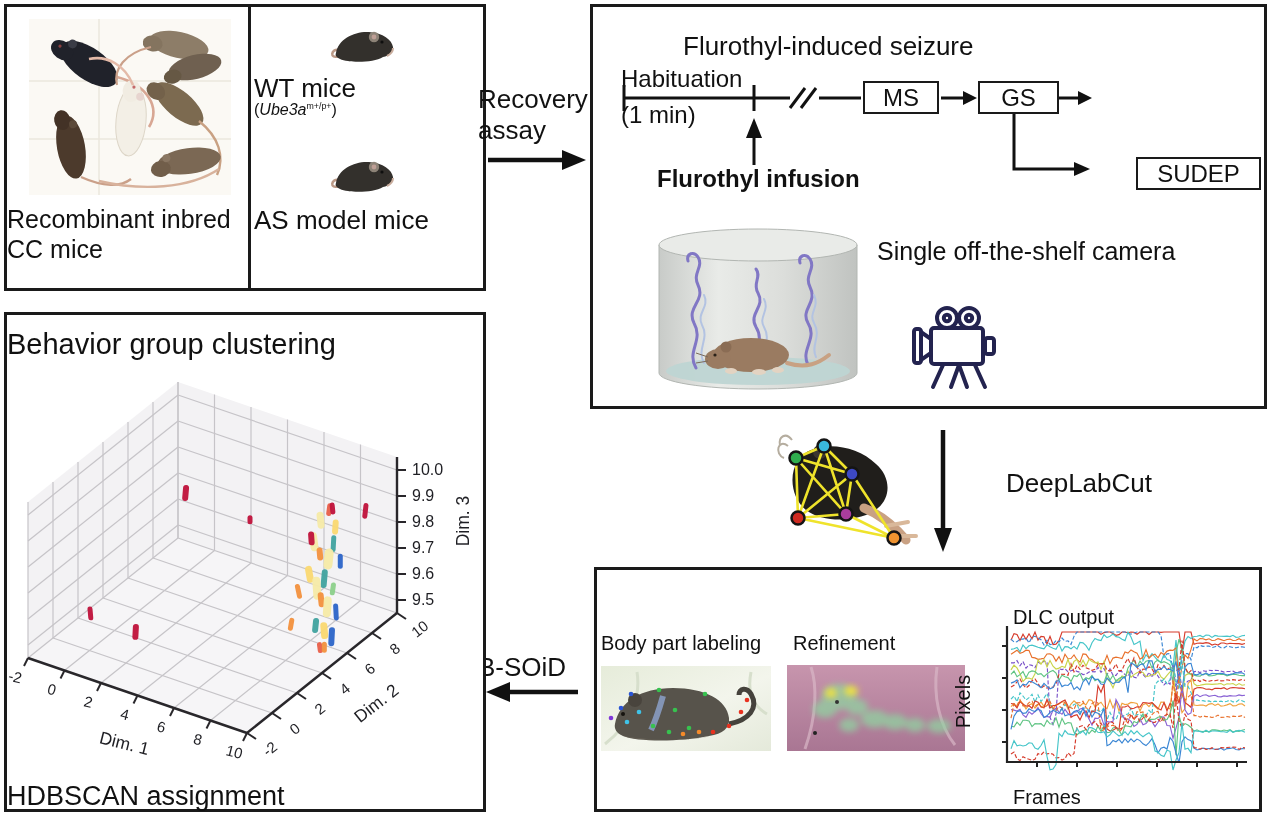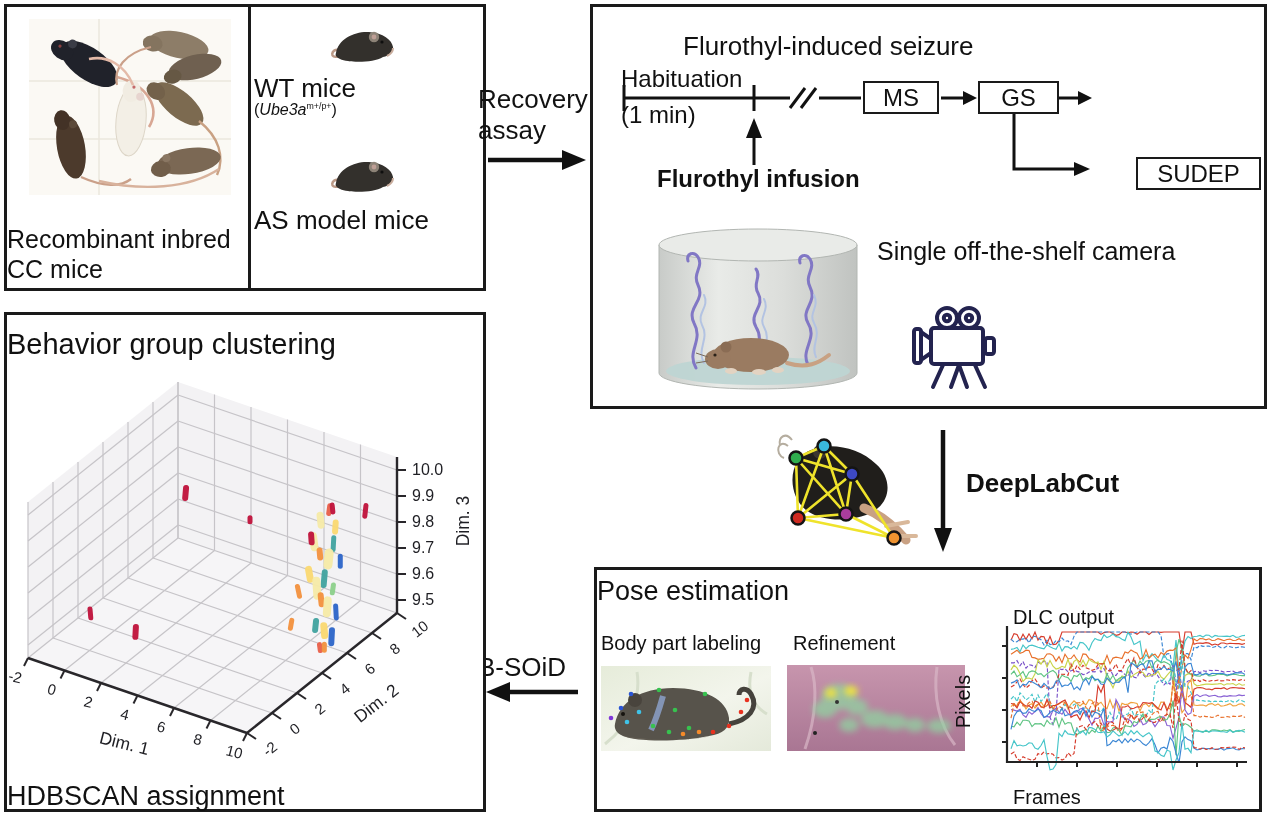--- a/index.html
+++ b/index.html
@@ -67,21 +67,21 @@
       </g>
       <path d="M52,158 C74,168 92,168 102,160" stroke="#caa089" stroke-width="2.4" fill="none"></path>
 
       <g transform="rotate(-8 160 142)">
         <ellipse cx="160" cy="142" rx="32" ry="13" fill="#7b6854"></ellipse>
         <ellipse cx="131" cy="146" rx="10" ry="8" fill="#715e4a"></ellipse>
         <circle cx="138" cy="136" r="4" fill="#8a7763"></circle>
       </g>
       <path d="M190,150 C160,170 112,172 70,162" stroke="#d8b29c" stroke-width="2.4" fill="none"></path>
     </svg>
-    <div class="abs ctr lbl" style="left:0;top:198px;width:241px;font-size:25px;margin-top:20px;">
+    <div class="abs ctr lbl" style="left:0;top:198px;width:241px;font-size:25px;">
       <div>Recombinant inbred</div>
       <div>CC mice</div>
     </div>
 
     <svg class="abs" style="left:324px;top:18px;" width="66" height="42" viewBox="0 0 66 40">
       <path d="M8,30 C-2,34 0,22 8,24" stroke="#bb9987" stroke-width="2.5" fill="none"></path>
       <path d="M5,27 C7,13 24,5 38,6 C52,7 61,14 62,21 C63,26 58,30 52,31 C42,37 18,37 9,33 C5,31 4,29 5,27 Z" fill="#33302c"></path>
       <circle cx="43" cy="11" r="5.2" fill="#8d8377"></circle>
         <circle cx="43" cy="11" r="2.4" fill="#bf9f96"></circle>
       <circle cx="51" cy="16" r="1.6" fill="#0e0e0e"></circle>
@@ -213,30 +213,29 @@
       <circle cx="84" cy="50" r="6.5" fill="#3d49c4"></circle>
       <circle cx="30" cy="94" r="6.5" fill="#cf2a20"></circle>
       <circle cx="78" cy="90" r="6.5" fill="#a93d9b"></circle>
       <circle cx="126" cy="114" r="6.5" fill="#ef9330"></circle>
     </g>
   </svg>
   <svg class="abs" style="left:932px;top:430px;" width="22" height="124" viewBox="0 0 22 124">
     <path d="M11,0 V100" stroke="#111" stroke-width="4.5"></path>
     <polygon points="2,98 20,98 11,122" fill="#111"></polygon>
   </svg>
-  <div class="abs" style="left:966px;top:468px;font-size:26px;font-weight:bold;">DeepLabCut</div>
+  <div class="abs" style="left:1006px;top:468px;font-size:26px;">DeepLabCut</div>
 
   <div class="abs ctr" style="left:478px;top:652px;width:116px;font-size:26px;">B-SOiD</div>
   <svg class="abs" style="left:486px;top:680px;" width="94" height="24" viewBox="0 0 94 24">
     <path d="M20,12 H92" stroke="#111" stroke-width="4.5"></path>
     <polygon points="24,2 0,12 24,22" fill="#111"></polygon>
   </svg>
 
   <section class="box" style="left:594px;top:567px;width:668px;height:245px;">
-    <div class="abs ctr" style="left:0;right:0;top:6px;font-size:27px;">Pose estimation</div>
 
     <div class="abs ctr" style="left:4px;top:62px;width:172px;font-size:20px;">Body part labeling</div>
 
     <svg class="abs" style="left:4px;top:96px;" width="170" height="85" viewBox="0 0 170 85">
       <defs>
         <linearGradient id="bpGrad" x1="0" y1="0" x2="1" y2="1">
           <stop offset="0" stop-color="#e6ecda"></stop>
             <stop offset="0.55" stop-color="#f3f5ec"></stop>
             <stop offset="1" stop-color="#e4e9da"></stop>
         </linearGradient>

